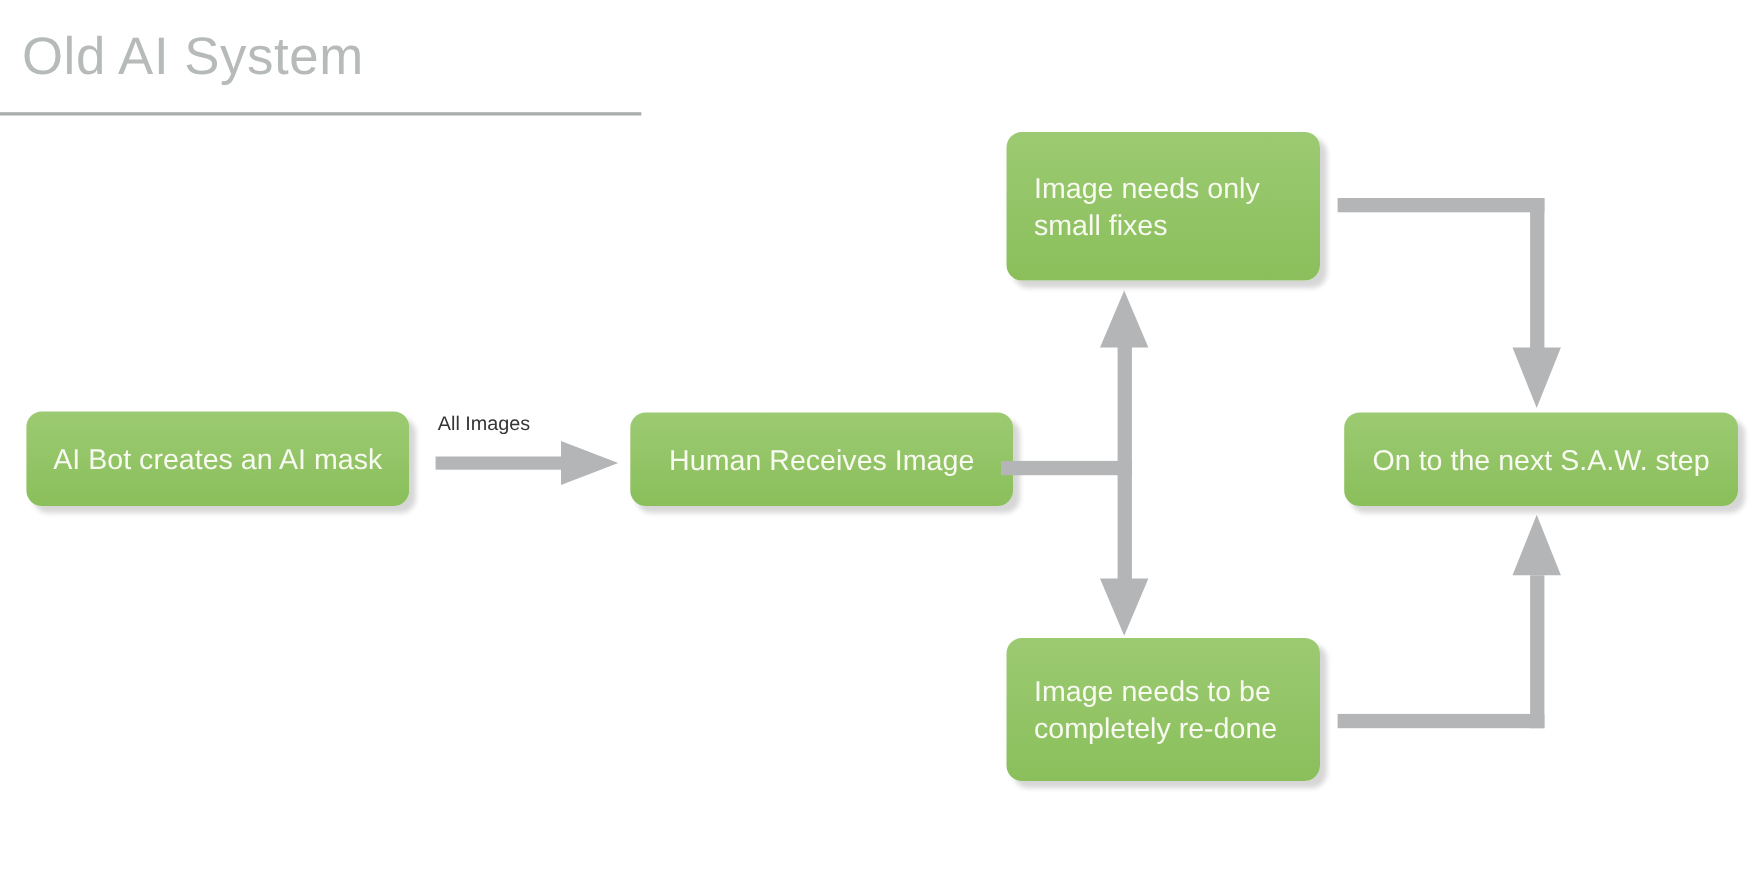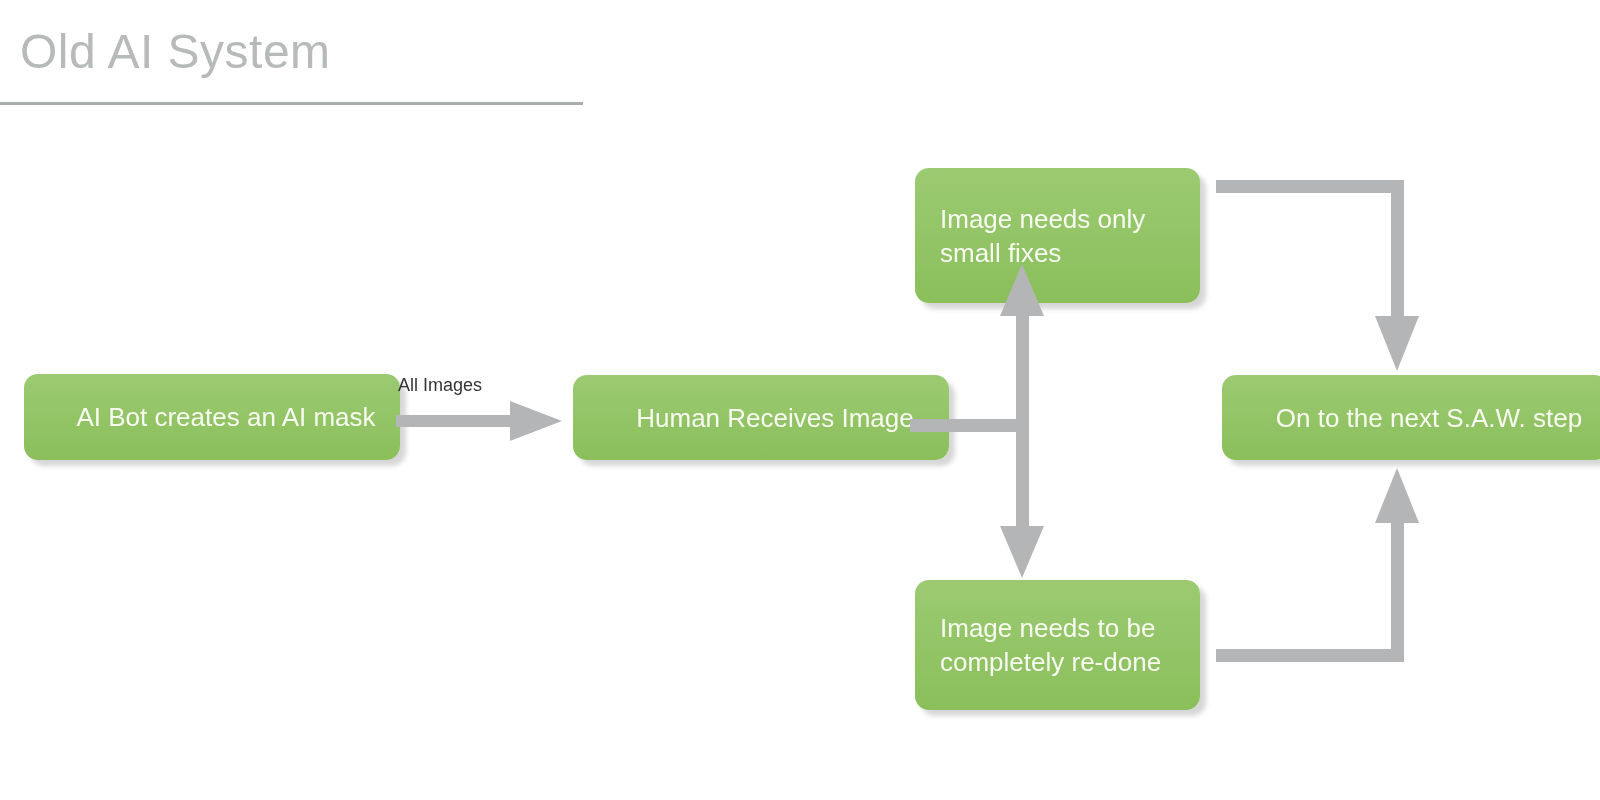--- a/index.html
+++ b/index.html
@@ -38,34 +38,33 @@
     background: linear-gradient(180deg,
       var(--node-fill-top, #9cca72),
       var(--node-fill-bottom, #8abf5b));
     border-radius: 14px;
     box-shadow: 6px 6px 5px rgba(0,0,0,0.16);
     color: var(--node-text, #f8faf1);
     font-size: 26px;
     display: flex;
     align-items: center;
     justify-content: center;
-    padding-left: 28px;
   }
   .node .node-label {
     white-space: pre-line;
     line-height: 34px;
   }
   .node.align-left {
     justify-content: flex-start;
     padding-left: 25px;
     box-sizing: border-box;
   }
   .node-ai-bot    { left: 24px;   top: 374px; width: 348px; height: 86px;  }
   .node-human     { left: 573px;  top: 375px; width: 348px; height: 85px;  }
-  .node-small-fixes { left: 915px; top: 120px; width: 285px; height: 135px; margin-top: 48px; }
+  .node-small-fixes { left: 915px; top: 120px; width: 285px; height: 135px; }
   .node-redone    { left: 915px;  top: 580px; width: 285px; height: 130px; }
   .node-next-step { left: 1222px; top: 375px; width: 358px; height: 85px;  }
 
   .seg {
     position: absolute;
     background: var(--connector, #b3b5b7);
   }
   .head {
     position: absolute;
     width: 0;

